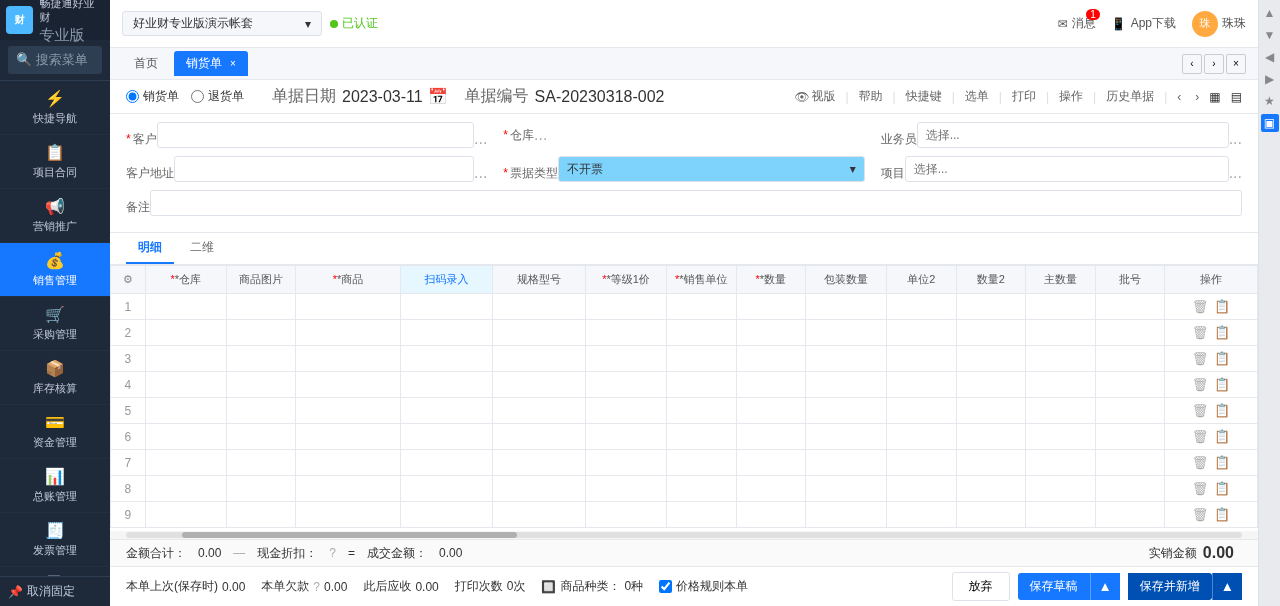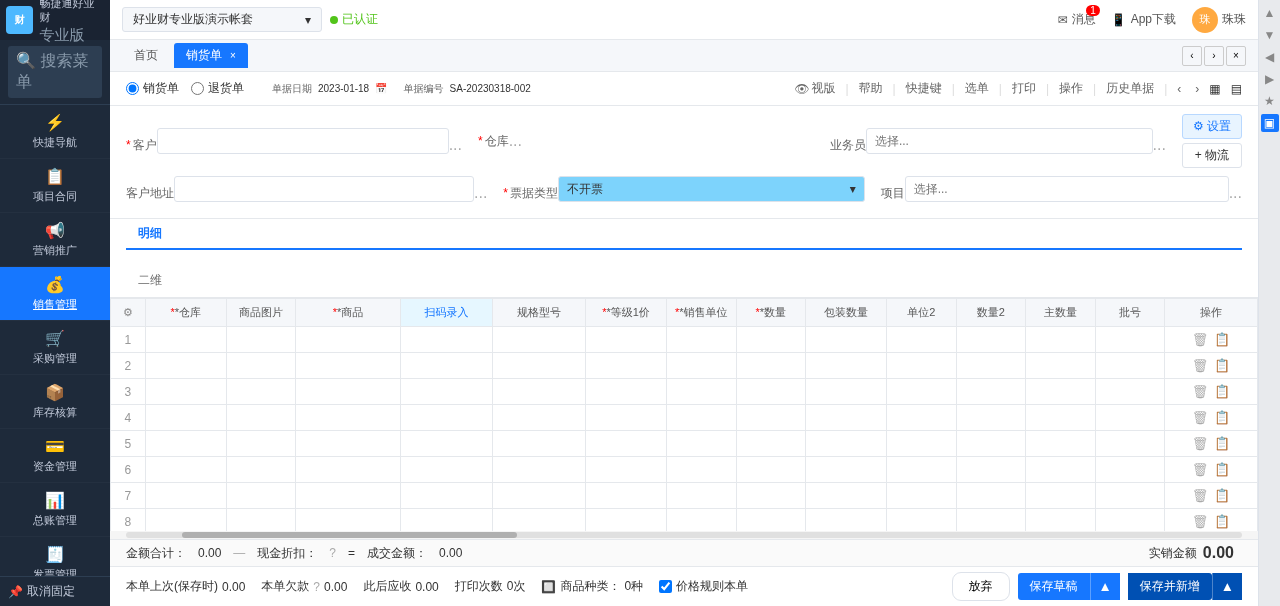--- a/index.html
+++ b/index.html
@@ -4,34 +4,34 @@
   <style>
     * { box-sizing: border-box; margin: 0; padding: 0; }
     body { font-family: 'Microsoft YaHei', sans-serif; font-size: 12px; background: #f0f2f5; color: #333; overflow: hidden; width: 1280px; height: 606px; display: flex; }
 
     
     .sidebar { width: 110px; background: #1e2a3a; color: #c0c8d8; height: 606px; display: flex; flex-direction: column; flex-shrink: 0; }
     .sidebar-logo { background: #1a2332; padding: 8px 6px; display: flex; align-items: center; gap: 6px; height: 40px; }
     .sidebar-logo-icon { width: 28px; height: 28px; background: #4db8ff; border-radius: 4px; display: flex; align-items: center; justify-content: center; color: white; font-size: 10px; font-weight: bold; }
     .sidebar-logo-text { font-size: 11px; color: #c0c8d8; line-height: 1.3; }
     .sidebar-search { padding: 6px 8px; border-bottom: 1px solid #2d3e52; }
-    .sidebar-search-btn { width: 100%; background: #2d3e52; border: none; color: #8899aa; padding: 5px 8px; border-radius: 3px; cursor: pointer; text-align: left; font-size: 16px; }
+    .sidebar-search-btn { width: 100%; background: #2d3e52; border: none; color: #8899aa; padding: 5px 8px; border-radius: 3px; cursor: pointer; text-align: left; font-size: 13px; }
     .sidebar-nav { flex: 1; overflow-y: auto; }
     .sidebar-item { display: flex; flex-direction: column; align-items: center; padding: 8px 4px; cursor: pointer; border-bottom: 1px solid #243040; gap: 3px; }
     .sidebar-item.active { background: #1677ff; color: white; }
     .sidebar-item-icon { font-size: 16px; }
     .sidebar-item-label { font-size: 11px; color: inherit; text-align: center; }
-    .sidebar-item.active .sidebar-item-label { color: white; text-decoration: underline; }
+    .sidebar-item.active .sidebar-item-label { color: white; }
     .sidebar-bottom { padding: 6px 8px; border-top: 1px solid #2d3e52; cursor: pointer; display: flex; align-items: center; gap: 4px; }
 
     
     .main { flex: 1; display: flex; flex-direction: column; height: 606px; background: #f0f2f5; }
 
     
-    .topbar { background: #fff; height: 40px; display: flex; align-items: center; padding: 0 12px; border-bottom: 1px solid #e5e8ec; gap: 8px; }
+    .topbar { background: #fff; height: 48px; display: flex; align-items: center; padding: 0 12px; border-bottom: 1px solid #e5e8ec; gap: 8px; }
     .topbar-company { display: flex; align-items: center; gap: 6px; background: #f5f7fa; border: 1px solid #dde2ea; border-radius: 3px; padding: 3px 10px; cursor: pointer; min-width: 200px; }
     .topbar-cert { display: flex; align-items: center; gap: 4px; color: #52c41a; font-size: 12px; }
     .topbar-cert-dot { width: 8px; height: 8px; background: #52c41a; border-radius: 50%; }
     .topbar-right { margin-left: auto; display: flex; align-items: center; gap: 16px; }
     .topbar-icon-btn { display: flex; align-items: center; gap: 4px; cursor: pointer; color: #555; font-size: 12px; position: relative; }
     .topbar-badge { background: red; color: white; border-radius: 8px; padding: 0 4px; font-size: 10px; position: absolute; top: -6px; right: -4px; }
     .topbar-avatar { width: 26px; height: 26px; background: #ffa940; border-radius: 50%; display: flex; align-items: center; justify-content: center; color: white; font-size: 11px; }
 
     
     .tabbar { background: #f5f7fa; border-bottom: 1px solid #e5e8ec; padding: 0 12px; display: flex; align-items: center; height: 32px; gap: 4px; }
@@ -43,42 +43,42 @@
     .tab-nav-btn { background: none; border: 1px solid #ccc; width: 20px; height: 20px; cursor: pointer; border-radius: 2px; display: flex; align-items: center; justify-content: center; font-size: 10px; }
 
     
     .content { flex: 1; background: white; display: flex; flex-direction: column; overflow: hidden; padding: 0; }
 
     
     .form-header { padding: 6px 16px; border-bottom: 1px solid #e5e8ec; display: flex; align-items: center; gap: 12px; }
     .radio-group { display: flex; gap: 12px; align-items: center; }
     .radio-item { display: flex; align-items: center; gap: 4px; cursor: pointer; font-size: 12px; }
     .form-header-fields { display: flex; align-items: center; gap: 16px; margin-left: 16px; }
-    .form-field { display: flex; align-items: center; gap: 6px; font-size: 10px; }
+    .form-field { display: flex; align-items: center; gap: 6px; font-size: 16px; }
     .form-field label { color: #666; }
     .form-field-value { color: #333; }
     .form-header-actions { margin-left: auto; display: flex; gap: 6px; align-items: center; }
     .action-btn { background: none; border: none; color: #666; font-size: 12px; cursor: pointer; display: flex; align-items: center; gap: 2px; padding: 2px 4px; }
     .separator { color: #ddd; }
 
     
     .form-body { padding: 8px 16px; border-bottom: 1px solid #e5e8ec; }
     .form-row { display: flex; gap: 16px; margin-bottom: 8px; align-items: center; }
     .form-group { display: flex; align-items: flex-end; flex: 1; }
     .form-group label { color: #666; font-size: 12px; white-space: nowrap; }
     .form-group label.required::before { content: '*'; color: red; margin-right: 2px; }
     .form-input { border: 1px solid #dde2ea; border-radius: 3px; padding: 3px 8px; font-size: 12px; flex: 1; min-width: 0; height: 26px; }
     .form-input-dots { color: #aaa; font-size: 16px; cursor: pointer; }
     .form-select-wrapper { display: flex; align-items: center; border: 1px solid #dde2ea; border-radius: 3px; padding: 3px 8px; flex: 1; min-width: 0; height: 26px; background: #7dd3fc; }
     .form-btns { display: flex; flex-direction: column; gap: 4px; margin-left: auto; }
     .btn-setting { background: #e8f4ff; color: #1677ff; border: 1px solid #b8d8ff; padding: 3px 10px; border-radius: 3px; cursor: pointer; font-size: 12px; }
     .btn-add { background: white; color: #333; border: 1px solid #dde2ea; padding: 3px 10px; border-radius: 3px; cursor: pointer; font-size: 12px; }
 
     
-    .detail-tabs { padding: 0 16px; border-bottom: 1px solid #e5e8ec; display: flex; gap: 16px; flex-direction: column; }
+    .detail-tabs { padding: 0 16px; border-bottom: 1px solid #e5e8ec; display: flex; gap: 4px; }
     .detail-tab { padding: 6px 12px; cursor: pointer; font-size: 12px; color: #666; border-bottom: 2px solid transparent; }
     .detail-tab.active { color: #1677ff; border-bottom: 2px solid #1677ff; font-weight: bold; }
 
     
     .table-wrapper { flex: 1; overflow: auto; padding: 0; }
     .data-table { width: 100%; border-collapse: collapse; font-size: 12px; table-layout: fixed; }
     .data-table thead tr { background: #f5f7fa; }
     .data-table th { padding: 6px 4px; text-align: center; border: 1px solid #e5e8ec; color: #555; font-weight: normal; white-space: nowrap; font-size: 11px; }
     .data-table th.required::before { content: '*'; color: red; }
     .data-table th.highlight { background: #e6f7ff; color: #1677ff; }
@@ -105,21 +105,21 @@
     
     .form-footer { padding: 4px 16px; border-top: 1px solid #e5e8ec; display: flex; align-items: center; gap: 12px; background: #fafafa; font-size: 12px; }
     .footer-value { color: #333; }
     .footer-dash { color: #aaa; }
     .help-icon { color: #aaa; cursor: pointer; }
 
     
     .bottom-bar { padding: 5px 16px; border-top: 1px solid #e5e8ec; background: white; display: flex; align-items: center; gap: 16px; font-size: 12px; }
     .bottom-field { display: flex; align-items: center; gap: 4px; }
     .bottom-actions { margin-left: auto; display: flex; align-items: center; gap: 8px; }
-    .btn-discard { background: white; border: 1px solid #dde2ea; padding: 5px 16px; border-radius: 9px; cursor: pointer; font-size: 12px; }
+    .btn-discard { background: white; border: 1px solid #dde2ea; padding: 5px 16px; border-radius: 3px; cursor: pointer; font-size: 12px; }
     .btn-save-draft { background: #1677ff; color: white; border: none; padding: 5px 12px; border-radius: 3px 0 0 3px; cursor: pointer; font-size: 12px; }
     .btn-save-new { background: #0050b3; color: white; border: none; padding: 5px 12px; border-radius: 0 3px 3px 0; cursor: pointer; font-size: 12px; }
     .btn-dropdown { background: #1677ff; color: white; border: none; border-left: 1px solid rgba(255,255,255,0.3); padding: 5px 8px; cursor: pointer; }
     .actual-amount { display: flex; align-items: center; gap: 6px; margin-left: auto; margin-right: 8px; }
     .actual-amount-value { font-size: 16px; font-weight: bold; color: #333; }
     .checkbox-item { display: flex; align-items: center; gap: 4px; cursor: pointer; justify-content: center; }
 
     
     .right-panel { width: 22px; background: #e8eaed; display: flex; flex-direction: column; align-items: center; padding: 4px 2px; gap: 4px; border-left: 1px solid #dde2ea; }
     .right-panel-icon { width: 18px; height: 18px; display: flex; align-items: center; justify-content: center; cursor: pointer; color: #888; font-size: 12px; border-radius: 2px; }
@@ -240,21 +240,21 @@
           <span>销货单</span>
         </label>
         <label class="radio-item">
           <input type="radio" name="order-type" style="">
           <span>退货单</span>
         </label>
       </div>
       <div class="form-header-fields">
         <div class="form-field">
           <label>单据日期</label>
-          <span class="form-field-value">2023-01-18</span>
+          <span class="form-field-value">2023-03-11</span>
           <span style="color:#aaa;cursor:pointer">📅</span>
         </div>
         <div class="form-field">
           <label>单据编号</label>
           <span class="form-field-value">SA-20230318-002</span>
         </div>
       </div>
       <div class="form-header-actions">
         <button class="action-btn">👁 <span>视版</span></button>
         <span class="separator">|</span>
@@ -298,42 +298,44 @@
         </div>
         <div class="form-group">
           <label class="required">仓库</label>
           <span class="form-input-dots">...</span>
         </div>
         <div class="form-group">
           <label>业务员</label>
           <input class="form-input" type="text" placeholder="选择..." style="">
           <span class="form-input-dots">...</span>
         </div>
-        <div class="form-btns">
-          <button class="btn-setting">⚙ 设置</button>
-          <button class="btn-add">+ 物流</button>
-        </div>
       </div>
       <div class="form-row">
         <div class="form-group">
           <label>客户地址</label>
           <input class="form-input" type="text" style="">
           <span class="form-input-dots">...</span>
         </div>
         <div class="form-group">
           <label class="required">票据类型</label>
           <div class="form-select-wrapper">
             <span>不开票</span>
             <span style="margin-left:auto">▾</span>
           </div>
         </div>
         <div class="form-group">
           <label>项目</label>
           <input class="form-input" type="text" placeholder="选择..." style="">
           <span class="form-input-dots">...</span>
+        </div>
+      </div>
+      <div class="form-row">
+        <div class="form-group">
+          <label>备注</label>
+          <input class="form-input" type="text" style="width: 260px;">
         </div>
       </div>
     </div>
 
     <div class="detail-tabs">
       <div class="detail-tab active">明细</div>
       <div class="detail-tab">二维</div>
     </div>
 
     <div class="table-wrapper">

